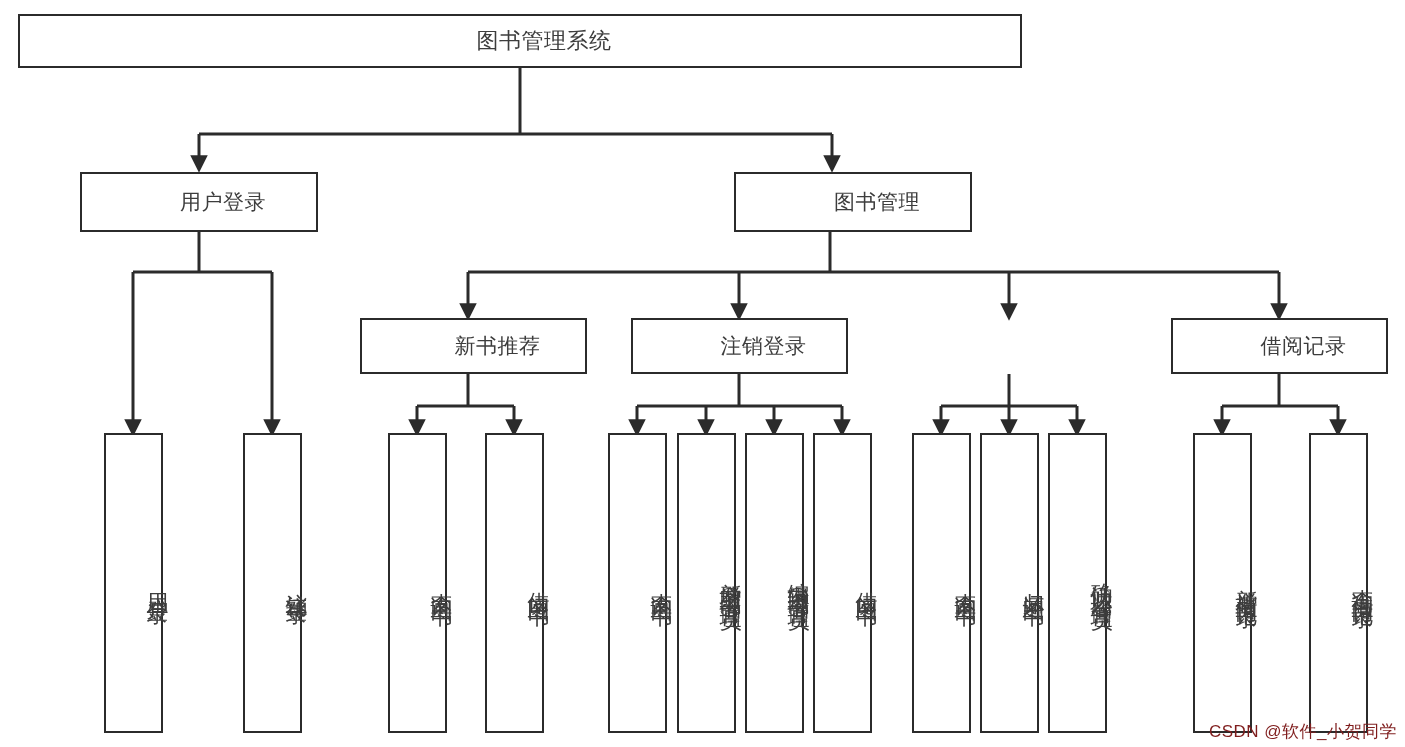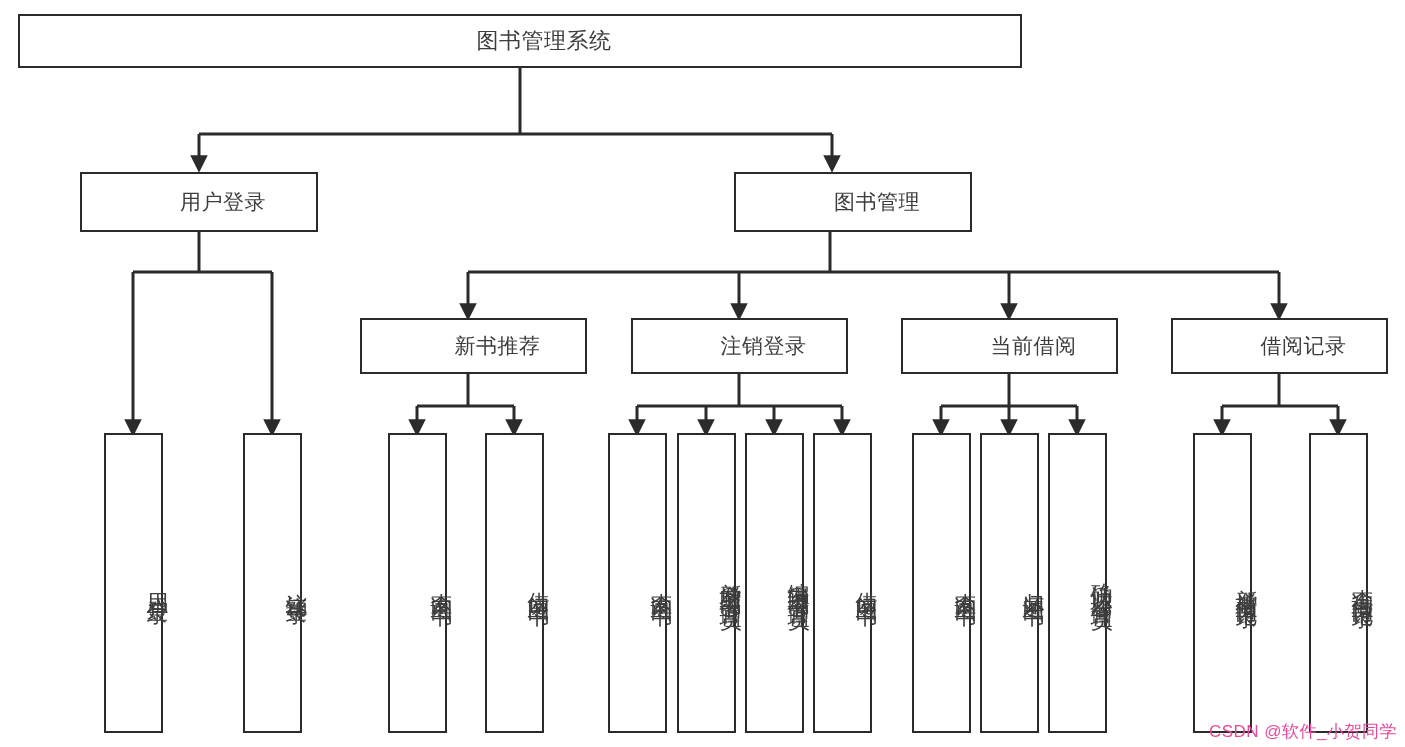--- a/index.html
+++ b/index.html
@@ -66,21 +66,21 @@
     line-height: 1.0;
     letter-spacing: 4px;
     white-space: nowrap;
     max-height: 280px;
   }
   .watermark {
     position: absolute;
     right: 8px;
     bottom: 4px;
     font-size: 17px;
-    color: #ec4899;
+    color: #7f1d1d;
     z-index: 5;
     white-space: nowrap;
     letter-spacing: 0.5px;
   }
 </style>
 </head>
 <body>
 
 <div id="canvas">
 
@@ -147,23 +147,20 @@
   </div>
 
   <div class="node horiz" style="left:360px; top:318px; width:227px; height:56px;">
     <span class="label">新书推荐</span>
   </div>
 
   <div class="node horiz" style="left:631px; top:318px; width:217px; height:56px;">
     <span class="label">注销登录</span>
   </div>
 
-  <div class="node horiz" style="left:901px; top:318px; width:217px; height:56px;">
-    <span class="label">当前借阅</span>
-  </div>
 
   <div class="node horiz" style="left:1171px; top:318px; width:217px; height:56px;">
     <span class="label">借阅记录</span>
   </div>
 
   <div class="node vert" style="left:104px; top:433px; width:59px; height:300px;">
     <span class="label">用户登录</span>
   </div>
 
   <div class="node vert" style="left:243px; top:433px; width:59px; height:300px;">

